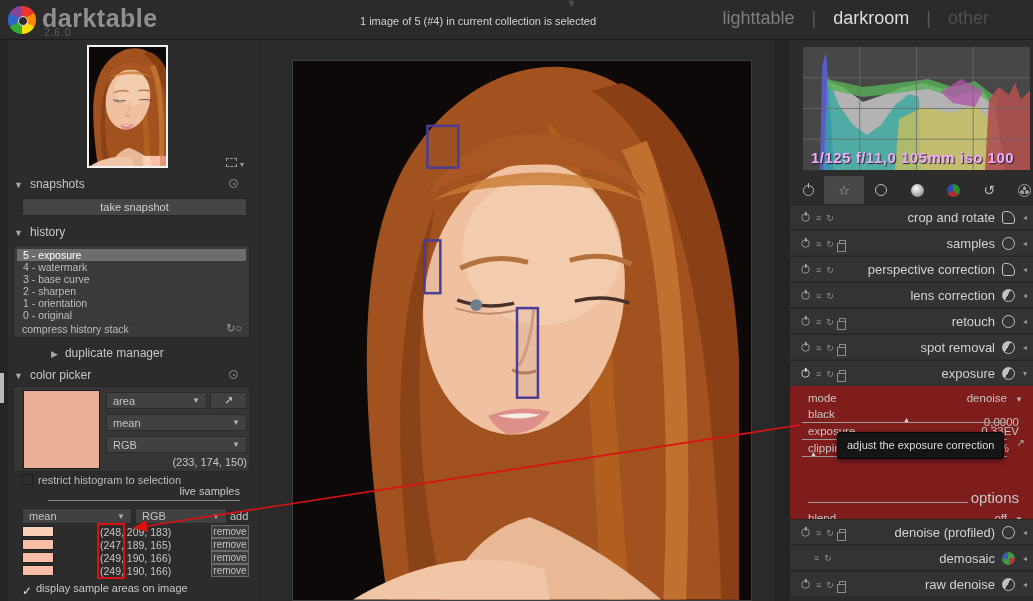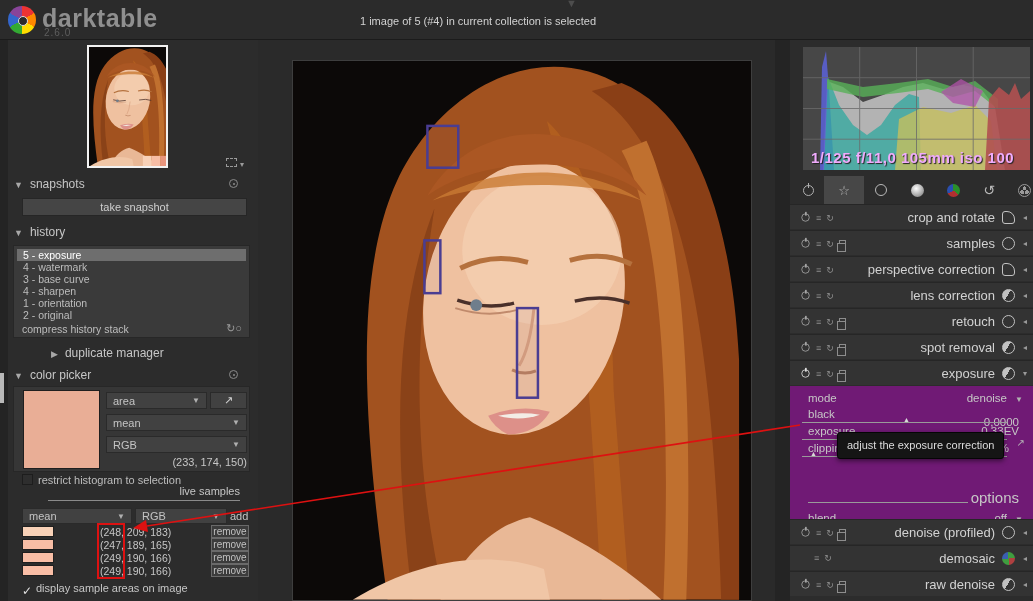--- a/index.html
+++ b/index.html
@@ -113,21 +113,21 @@
   .mini { font-size:9px; line-height:10px; color:#8d8d8d; }
   .mini-copy { width:7px; height:7px; border:1px solid #8d8d8d; position:relative; }
   .mini-copy:before { content:""; position:absolute; left:-3px; top:2px; width:7px; height:7px; border:1px solid #8d8d8d; background:#333; }
   .mod-name { position:absolute; right:38px; top:5px; font-size:13px; color:#d2d2d2; }
   .mod-icon { position:absolute; right:18px; top:6px; width:13px; height:13px; border:1.5px solid #c2c2c2; border-radius:50%; }
   .mod-icon.sq { border-radius:3px 8px 3px 3px; }
   .mod-icon.half { background:linear-gradient(120deg,#c2c2c2 45%,transparent 45%); }
   .mod-icon.mosaic { border:none; background:conic-gradient(#3f9d3f 0 90deg,#b04040 90deg 180deg,#3f9d3f 180deg 270deg,#3a5fb0 270deg 360deg); border-radius:50%; }
   .mod-arrow { position:absolute; right:6px; top:8px; font-size:8px; color:#9a9a9a; }
 
-  #exposure-body { position:absolute; left:0; top:346px; width:243px; height:133px; background:#701a75; }
+  #exposure-body { position:absolute; left:0; top:346px; width:243px; height:133px; background:#7f1d1d; }
   .param-label { position:absolute; left:18px; font-size:11.5px; color:#c6c6c6; }
   .param-value { position:absolute; right:26px; font-size:11.5px; color:#c6c6c6; }
   .combo-arrow { position:absolute; right:10px; font-size:8px; color:#b0b0b0; }
   .slider-line { position:absolute; left:12px; width:205px; height:1px; background:#9a9a9a; }
   .slider-mark { position:absolute; font-size:7px; color:#d8d8d8; }
   #options-rule { position:absolute; left:18px; top:116px; width:160px; height:1px; background:#9a9a9a; }
   #options-label { position:absolute; right:14px; top:103px; font-size:15px; color:#c6c6c6; }
   #picker-arrow-clip { position:absolute; right:8px; top:51px; font-size:10px; color:#b9b9b9; }
   #blend-row { position:absolute; left:0; top:126px; width:243px; height:20px; }
 
@@ -139,20 +139,27 @@
 </style>
 </head>
 <body>
 
 <div id="topbar">
   <div id="logo-wheel"></div>
   <div id="app-title">darktable</div>
   <div id="app-version">2.6.0</div>
   <div id="status-text">1 image of 5 (#4) in current collection is selected</div>
   <div id="top-collapse">▼</div>
+  <div id="view-switcher">
+    <span class="view-inactive">lighttable</span>
+    <span class="view-sep">|</span>
+    <span class="view-active">darkroom</span>
+    <span class="view-sep">|</span>
+    <span class="view-dim">other</span>
+  </div>
 </div>
 
 <div id="panel-handle"></div>
 <div id="left-panel">
 
   <div id="thumb-frame">
     <svg width="77" height="119" viewBox="0 0 460 541" preserveAspectRatio="xMidYMid slice">
       <use href="#portrait"></use>
       <g>
         <rect x="300" y="495" width="40" height="46" fill="#f8d1b7"></rect>
@@ -172,23 +179,23 @@
   <span class="presets-circle" style="right:20px; top:139px;"></span>
   <div id="btn-take-snapshot">take snapshot</div>
 
   <div class="sec-hdr" style="top:185px;">
     <span class="hdr-tri">▼</span><span>history</span>
   </div>
   <div id="history-box">
     <div class="hist-item selected">5 - exposure</div>
     <div class="hist-item">4 - watermark</div>
     <div class="hist-item">3 - base curve</div>
-    <div class="hist-item">4 - sharpen</div>
+    <div class="hist-item">2 - sharpen</div>
     <div class="hist-item">1 - orientation</div>
-    <div class="hist-item">2 - original</div>
+    <div class="hist-item">0 - original</div>
   </div>
   <div id="compress-row">
     <span class="lbl">compress history stack</span>
     <span id="compress-icon">↻○</span>
   </div>
 
   <div class="sec-hdr" style="top:306px;margin-left:37px;">
     <span class="hdr-tri">▶</span><span>duplicate manager</span>
   </div>
 

